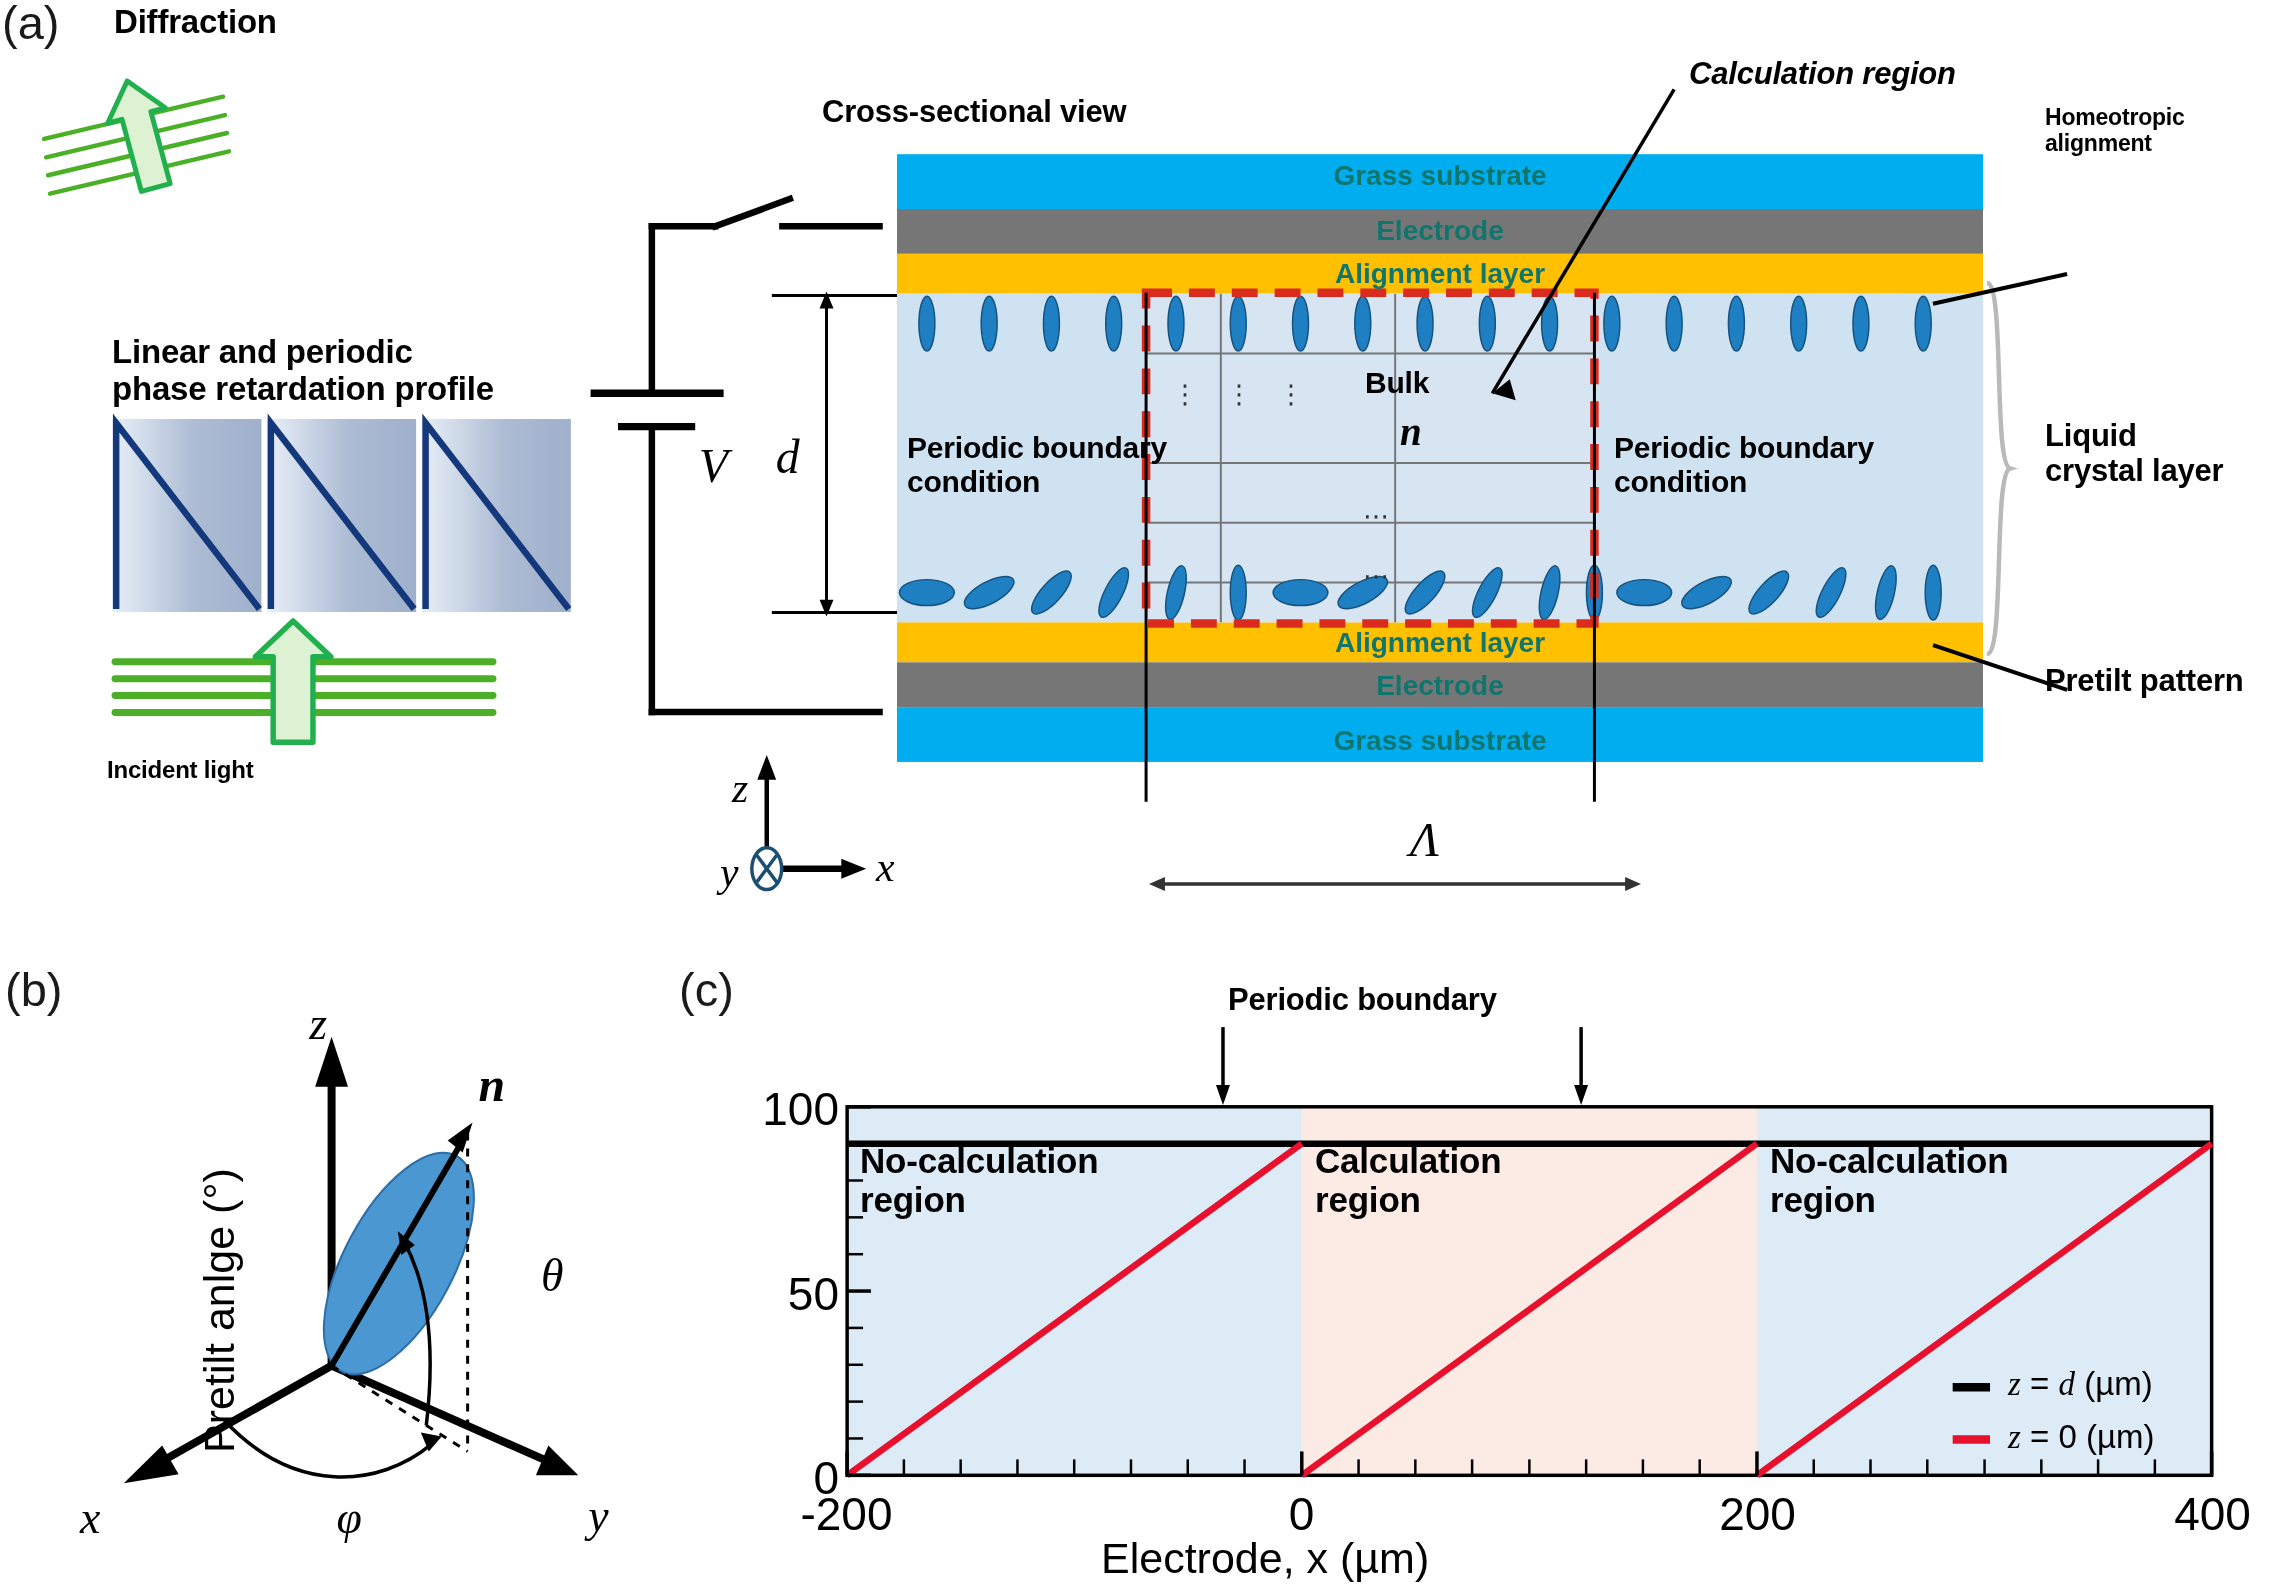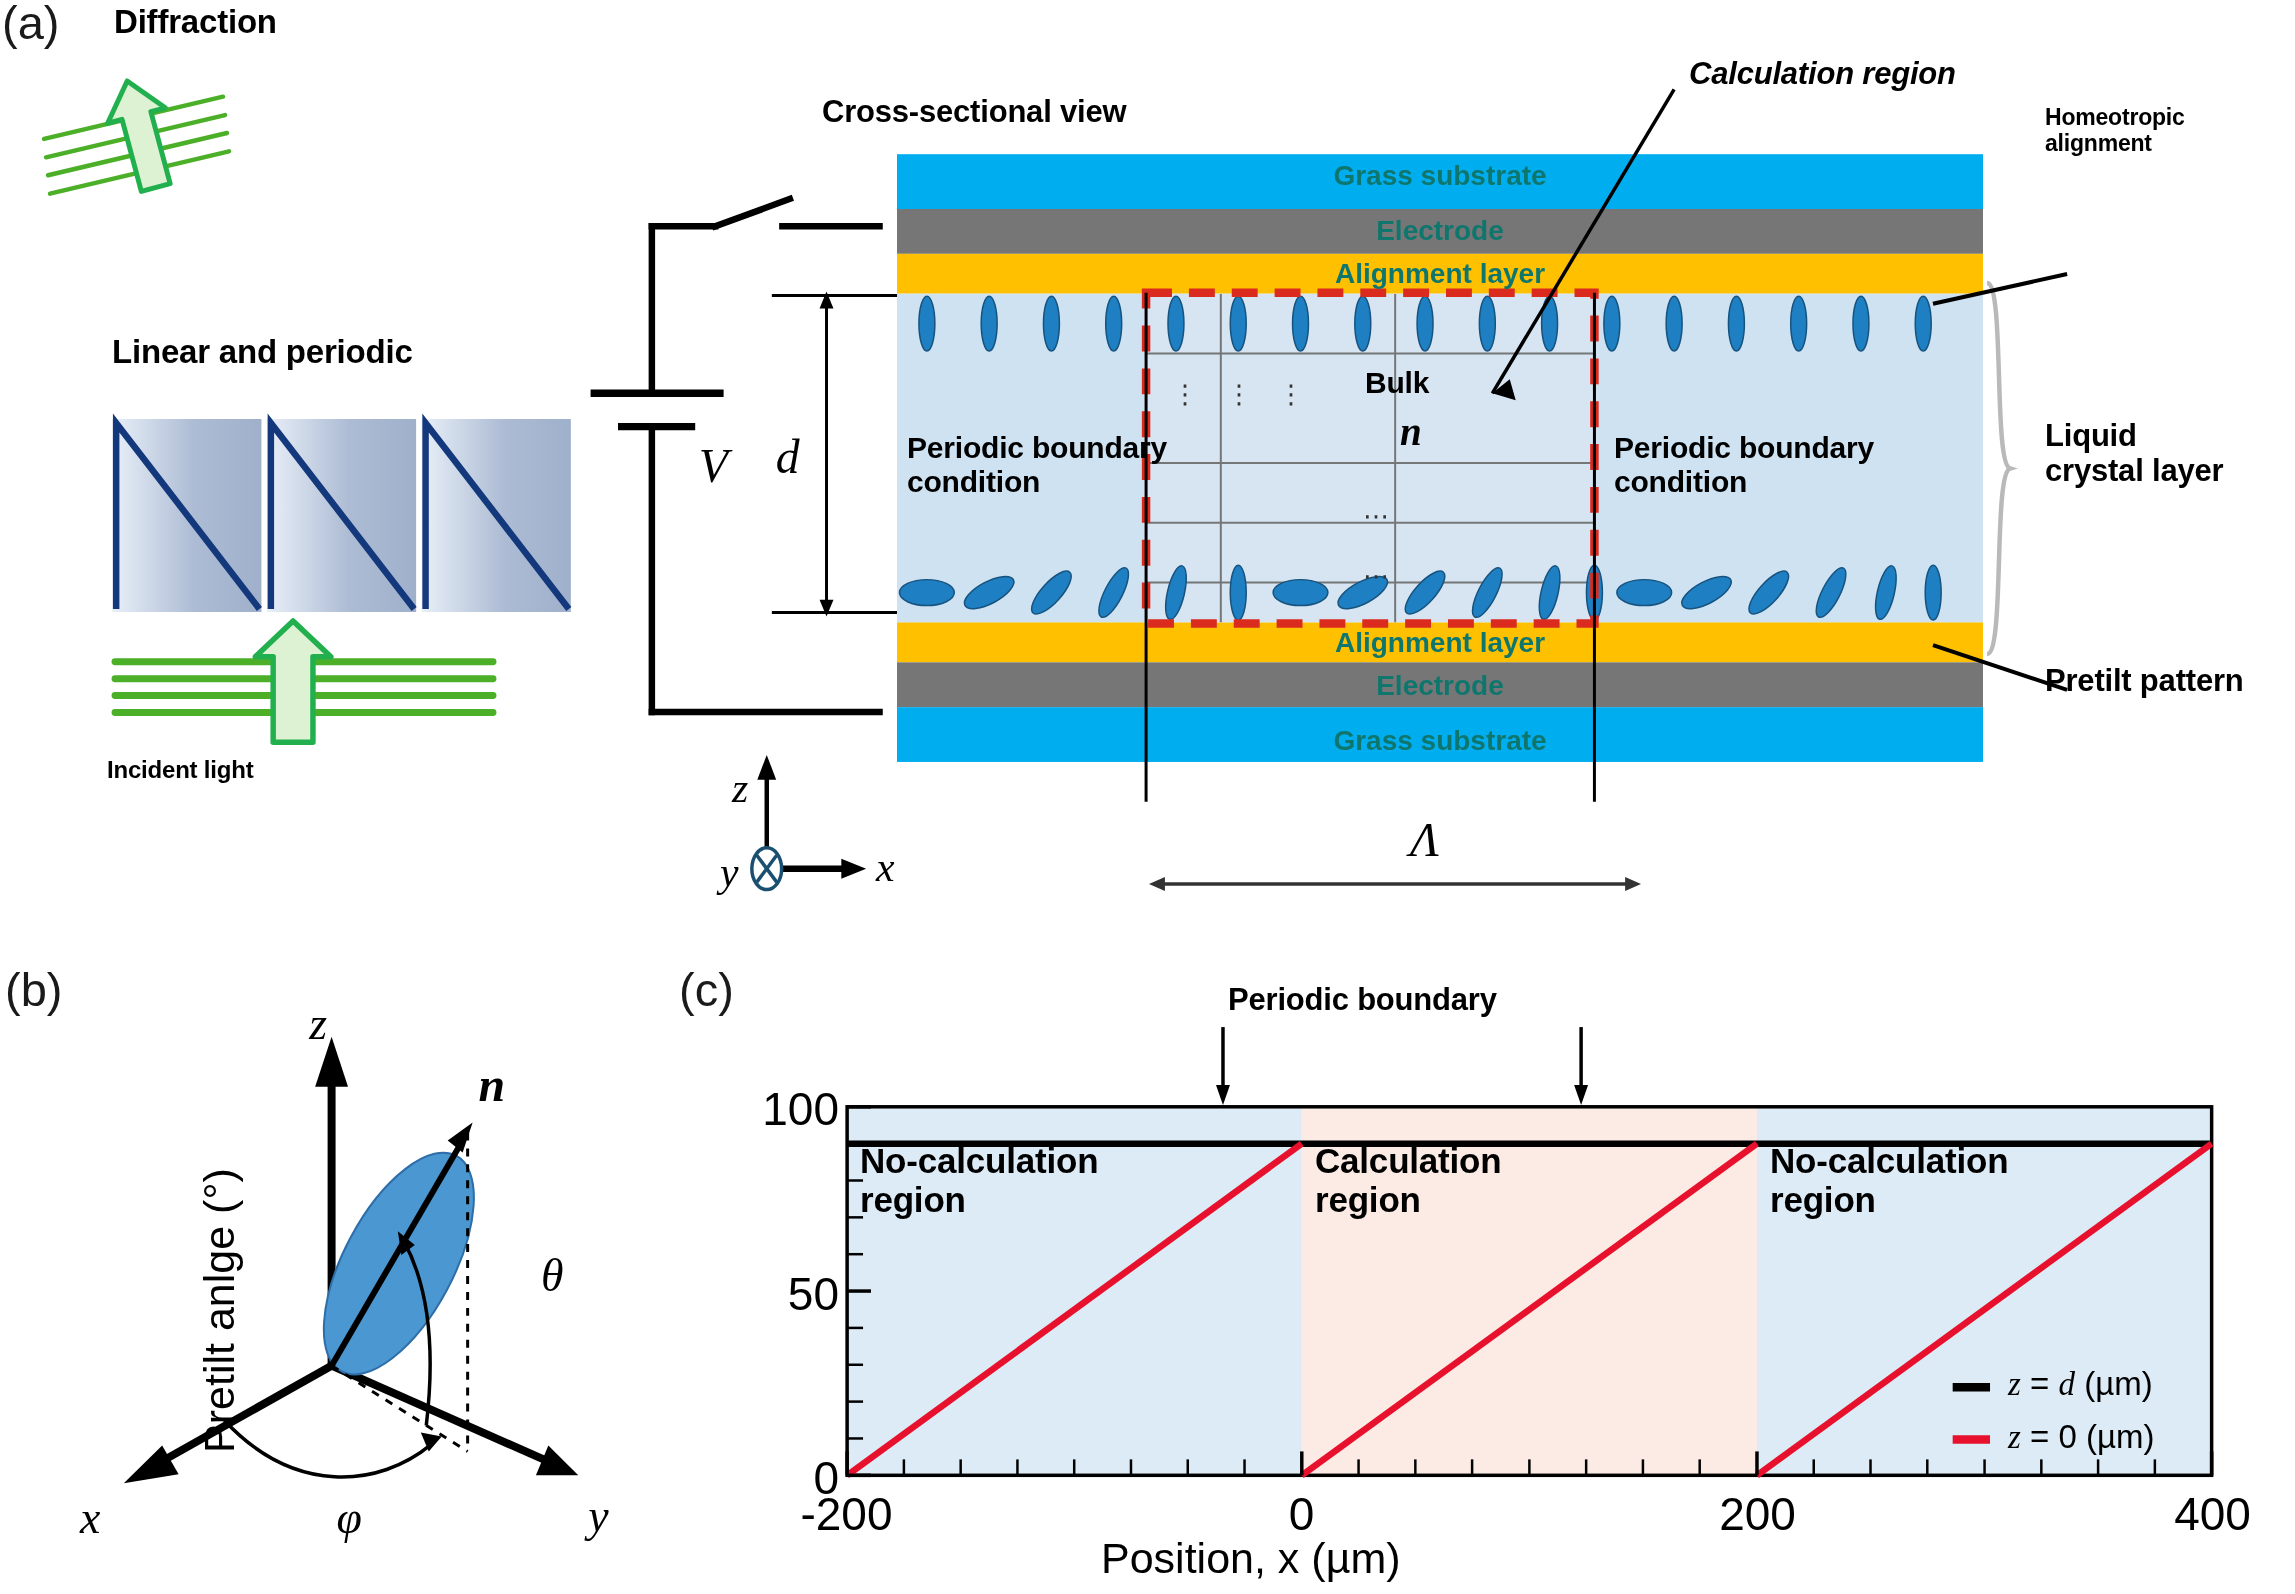--- a/index.html
+++ b/index.html
@@ -29,20 +29,21 @@
     <line x1="26" y1="268" x2="386" y2="183"></line>
     <line x1="30" y1="305" x2="390" y2="220"></line>
   </g>
   <g transform="rotate(-15 200 180)">
     <path d="M182,300 L182,150 L152,150 L212,78 L272,150 L242,150 L242,300 Z" fill="#DDF2D2" stroke="#22B04F" stroke-width="10" stroke-linejoin="round"></path>
   </g>
 </svg>
 
 <div class="abs bold-lbl" style="left:112px;top:334px;font-size:33px;width:448px;">
   <div>Linear and periodic</div>
+  <div>phase retardation profile</div>
 </div>
 
 <svg class="abs" style="left:112px;top:419px;" width="463" height="194" viewBox="0 0 930 390">
   <defs>
     <linearGradient id="gwash" x1="0" y1="0" x2="1" y2="0">
       <stop offset="0%" stop-color="#E8EFF8"></stop>
       <stop offset="55%" stop-color="#ADBCD4"></stop>
       <stop offset="100%" stop-color="#9FB0CB"></stop>
     </linearGradient>
   </defs>
@@ -372,21 +373,21 @@
 
 <div class="abs" style="left:767px;top:1487px;font-size:46px;text-align:center;width:159px;">-200</div>
 <div class="abs" style="left:1222px;top:1487px;font-size:46px;text-align:center;width:159px;">0</div>
 <div class="abs" style="left:1678px;top:1487px;font-size:46px;text-align:center;width:159px;">200</div>
 <div class="abs" style="left:2133px;top:1487px;font-size:46px;text-align:center;width:159px;">400</div>
 
 <div class="abs" style="left:-30px;top:1286px;width:498px;font-size:43px;text-align:center;
             transform:rotate(-90deg);transform-origin:center center;">
   <span>Pretilt anlge (°)</span>
 </div>
-<div class="abs" style="left:1101px;top:1534px;font-size:43px;">Position, x (µm)</div>
+<div class="abs" style="left:1101px;top:1534px;font-size:43px;">Electrode, x (µm)</div>
 
 <div class="abs bold-lbl" style="left:860px;top:1141px;font-size:35px;width:448px;">
   <div>No-calculation</div>
   <div>region</div>
 </div>
 <div class="abs bold-lbl" style="left:1315px;top:1141px;font-size:35px;width:448px;">
   <div>Calculation</div>
   <div>region</div>
 </div>
 <div class="abs bold-lbl" style="left:1770px;top:1141px;font-size:35px;width:448px;">

